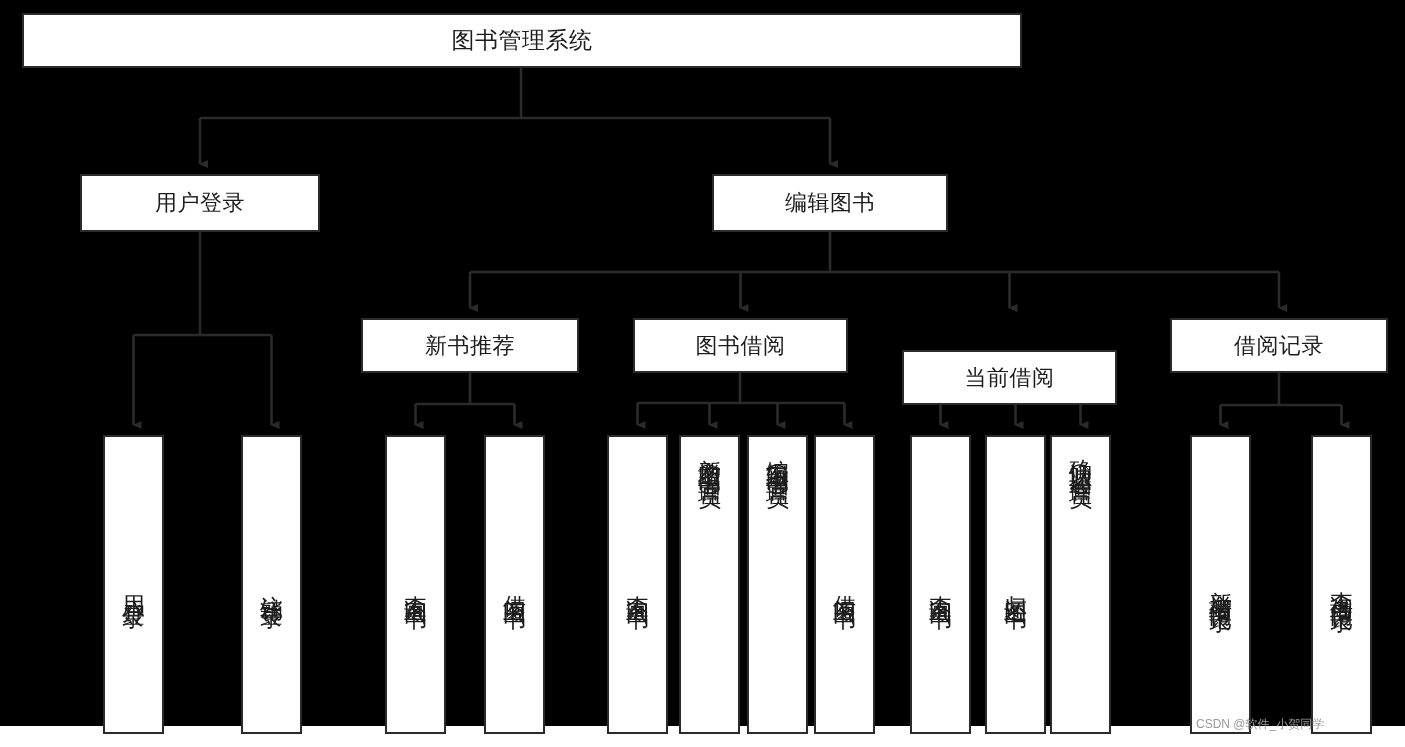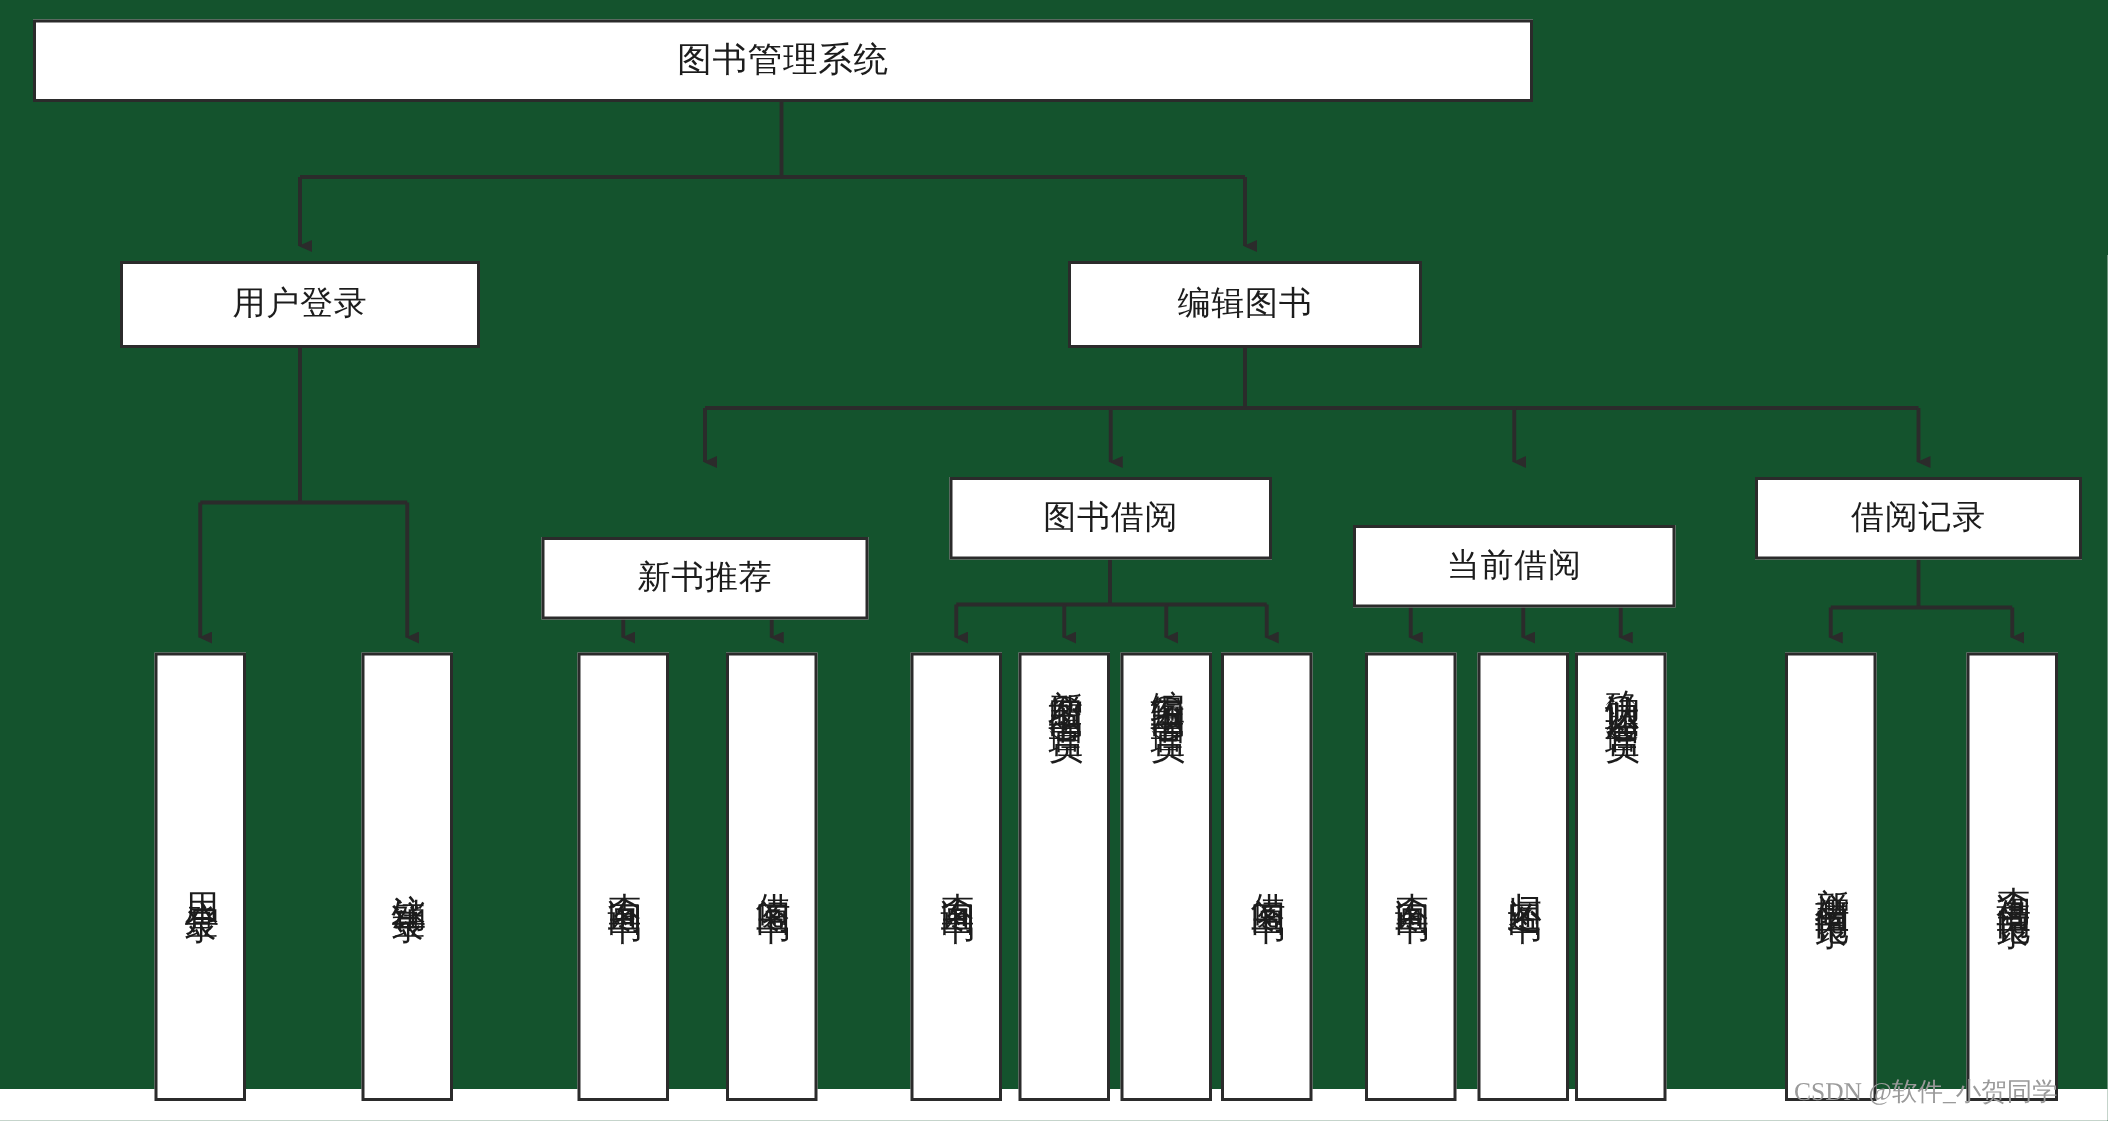--- a/index.html
+++ b/index.html
@@ -10,21 +10,21 @@
   body {
     width: 1405px;
     height: 747px;
     font-family: "DejaVu Sans", "Liberation Sans", sans-serif;
     overflow: hidden;
   }
   #diagram-root {
     position: relative;
     width: 1405px;
     height: 726px;
-    background: #14532d;
+    background: #000000;
   }
   svg#edges {
     position: absolute;
     left: 0;
     top: 0;
     width: 1405px;
     height: 747px;
   }
   .node {
     position: absolute;
@@ -59,23 +59,23 @@
     letter-spacing: 4px;
     line-height: 1;
   }
   .node.vertical.top-aligned {
     align-items: flex-start;
     padding-top: 4px;
   }
   .watermark {
     position: absolute;
     color: #9a9a9a;
-    font-size: 17px;
+    font-size: 12px;
     white-space: nowrap;
-    font-family: Liberation Serif, serif;
+    font-family: Liberation Sans, sans-serif;
   }
 </style>
 </head>
 <body>
 
 <div id="diagram-root">
 
   <svg id="edges" viewBox="0 0 1405 747" xmlns="http://www.w3.org/2000/svg">
     <defs>
       <marker id="arrowhead" markerWidth="9" markerHeight="9" refX="4" refY="8" orient="auto" markerUnits="userSpaceOnUse">
@@ -122,21 +122,21 @@
   <div id="nodes-layer">
       <div class="node horizontal root" style="left: 22px; top: 13px; width: 1000px; height: 55px;">
         <span class="node-label">图书管理系统</span>
       </div>
       <div class="node horizontal" style="left: 80px; top: 174px; width: 240px; height: 58px;">
         <span class="node-label">用户登录</span>
       </div>
       <div class="node horizontal" style="left: 712px; top: 174px; width: 236px; height: 58px;">
         <span class="node-label">编辑图书</span>
       </div>
-      <div class="node horizontal" style="left: 361px; top: 318px; width: 218px; height: 55px; margin-top: 40px;">
+      <div class="node horizontal" style="left: 361px; top: 318px; width: 218px; height: 55px;">
         <span class="node-label">新书推荐</span>
       </div>
       <div class="node horizontal" style="left: 633px; top: 318px; width: 215px; height: 55px;">
         <span class="node-label">图书借阅</span>
       </div>
       <div class="node horizontal" style="left: 902px; top: 318px; width: 215px; height: 55px; margin-top: 32px;">
         <span class="node-label">当前借阅</span>
       </div>
       <div class="node horizontal" style="left: 1170px; top: 318px; width: 218px; height: 55px;">
         <span class="node-label">借阅记录</span>

